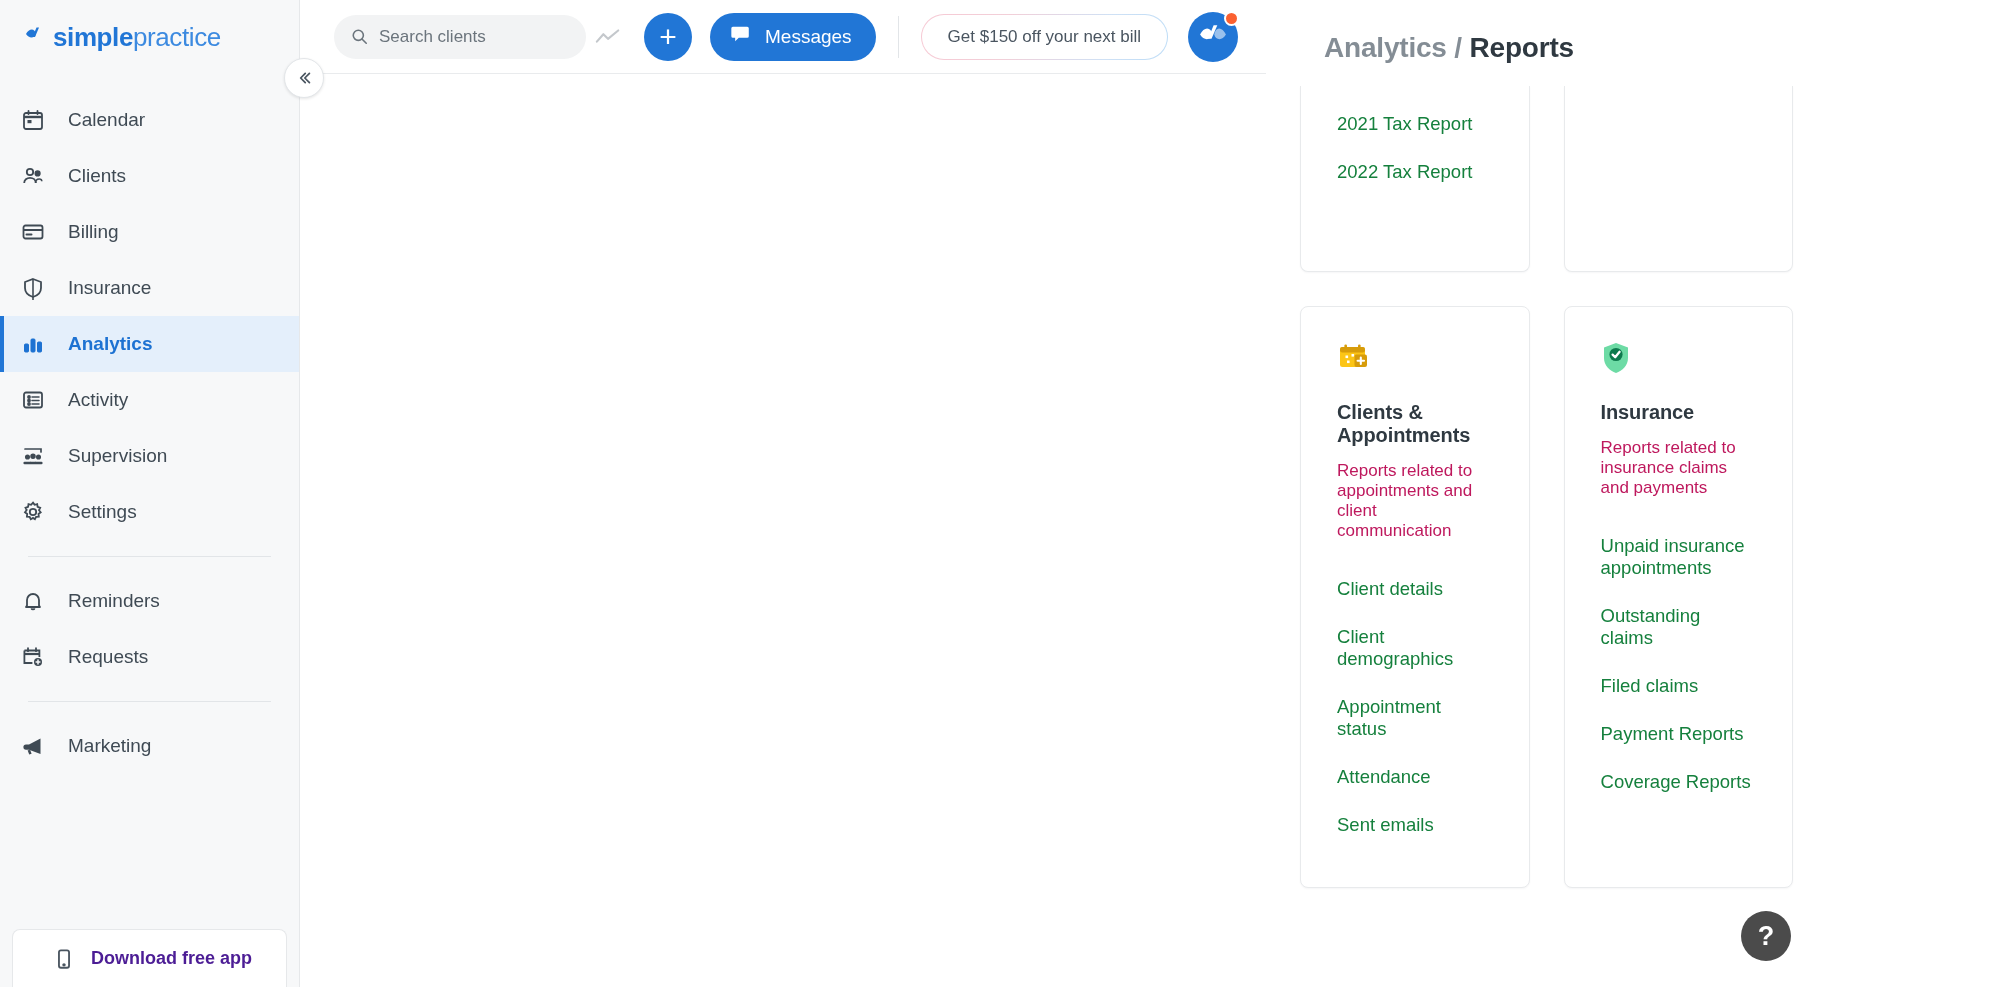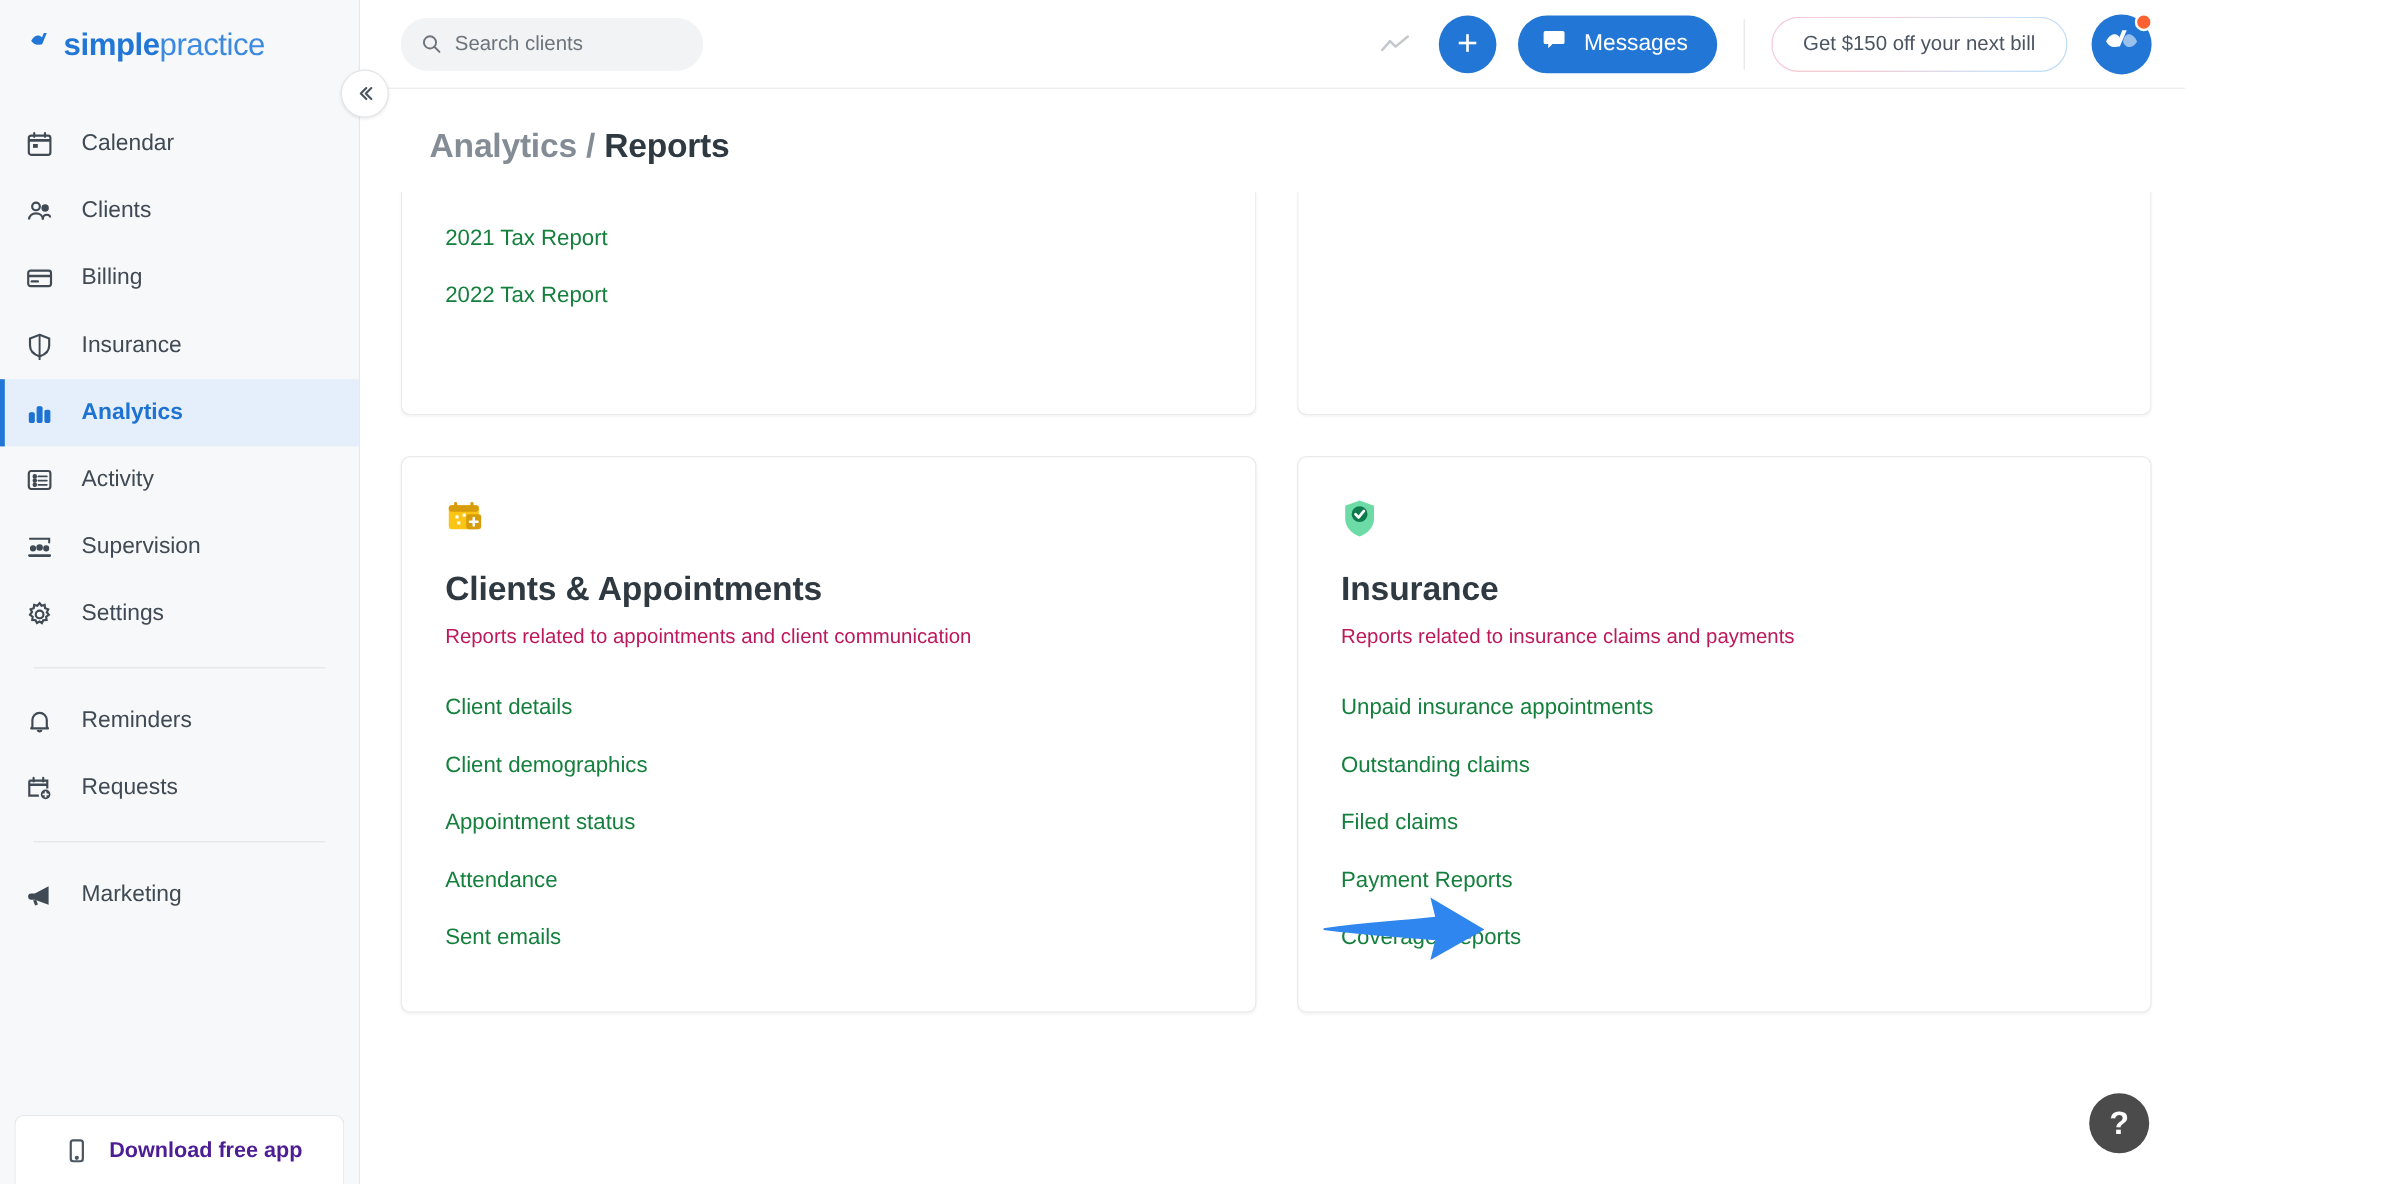--- a/index.html
+++ b/index.html
@@ -98,21 +98,21 @@
     cursor: pointer;
   }
 
   
   .main {
     flex: 1 1 auto;
     height: 987px;
     position: relative;
     background: #ffffff;
     display: flex;
-    flex-direction: column;
+    flex-direction: row;
     min-width: 0;
   }
   .topbar {
     height: 74px;
     flex: 0 0 74px;
     border-bottom: 1px solid #e9ebed;
     display: flex;
     align-items: center;
     padding: 0 28px 0 34px;
     background: #fff;
@@ -231,21 +231,21 @@
     height: 186px;
     padding-top: 0;
     overflow: hidden;
     border-top: none;
     border-radius: 0 0 8px 8px;
     padding-bottom: 0;
   }
   .card.clipped .link-list { margin-top: 14px; }
   .card-icon { margin-bottom: 26px; height: 34px; display: flex; align-items: center; }
   .card-title {
-    font-size: 28px;
+    font-size: 20px;
     font-weight: 700;
     color: #2f3941;
     margin-bottom: 14px;
     letter-spacing: -0.1px;
   }
   .card-desc {
     font-size: 17px;
     color: #be185d;
     margin-bottom: 24px;
   }

